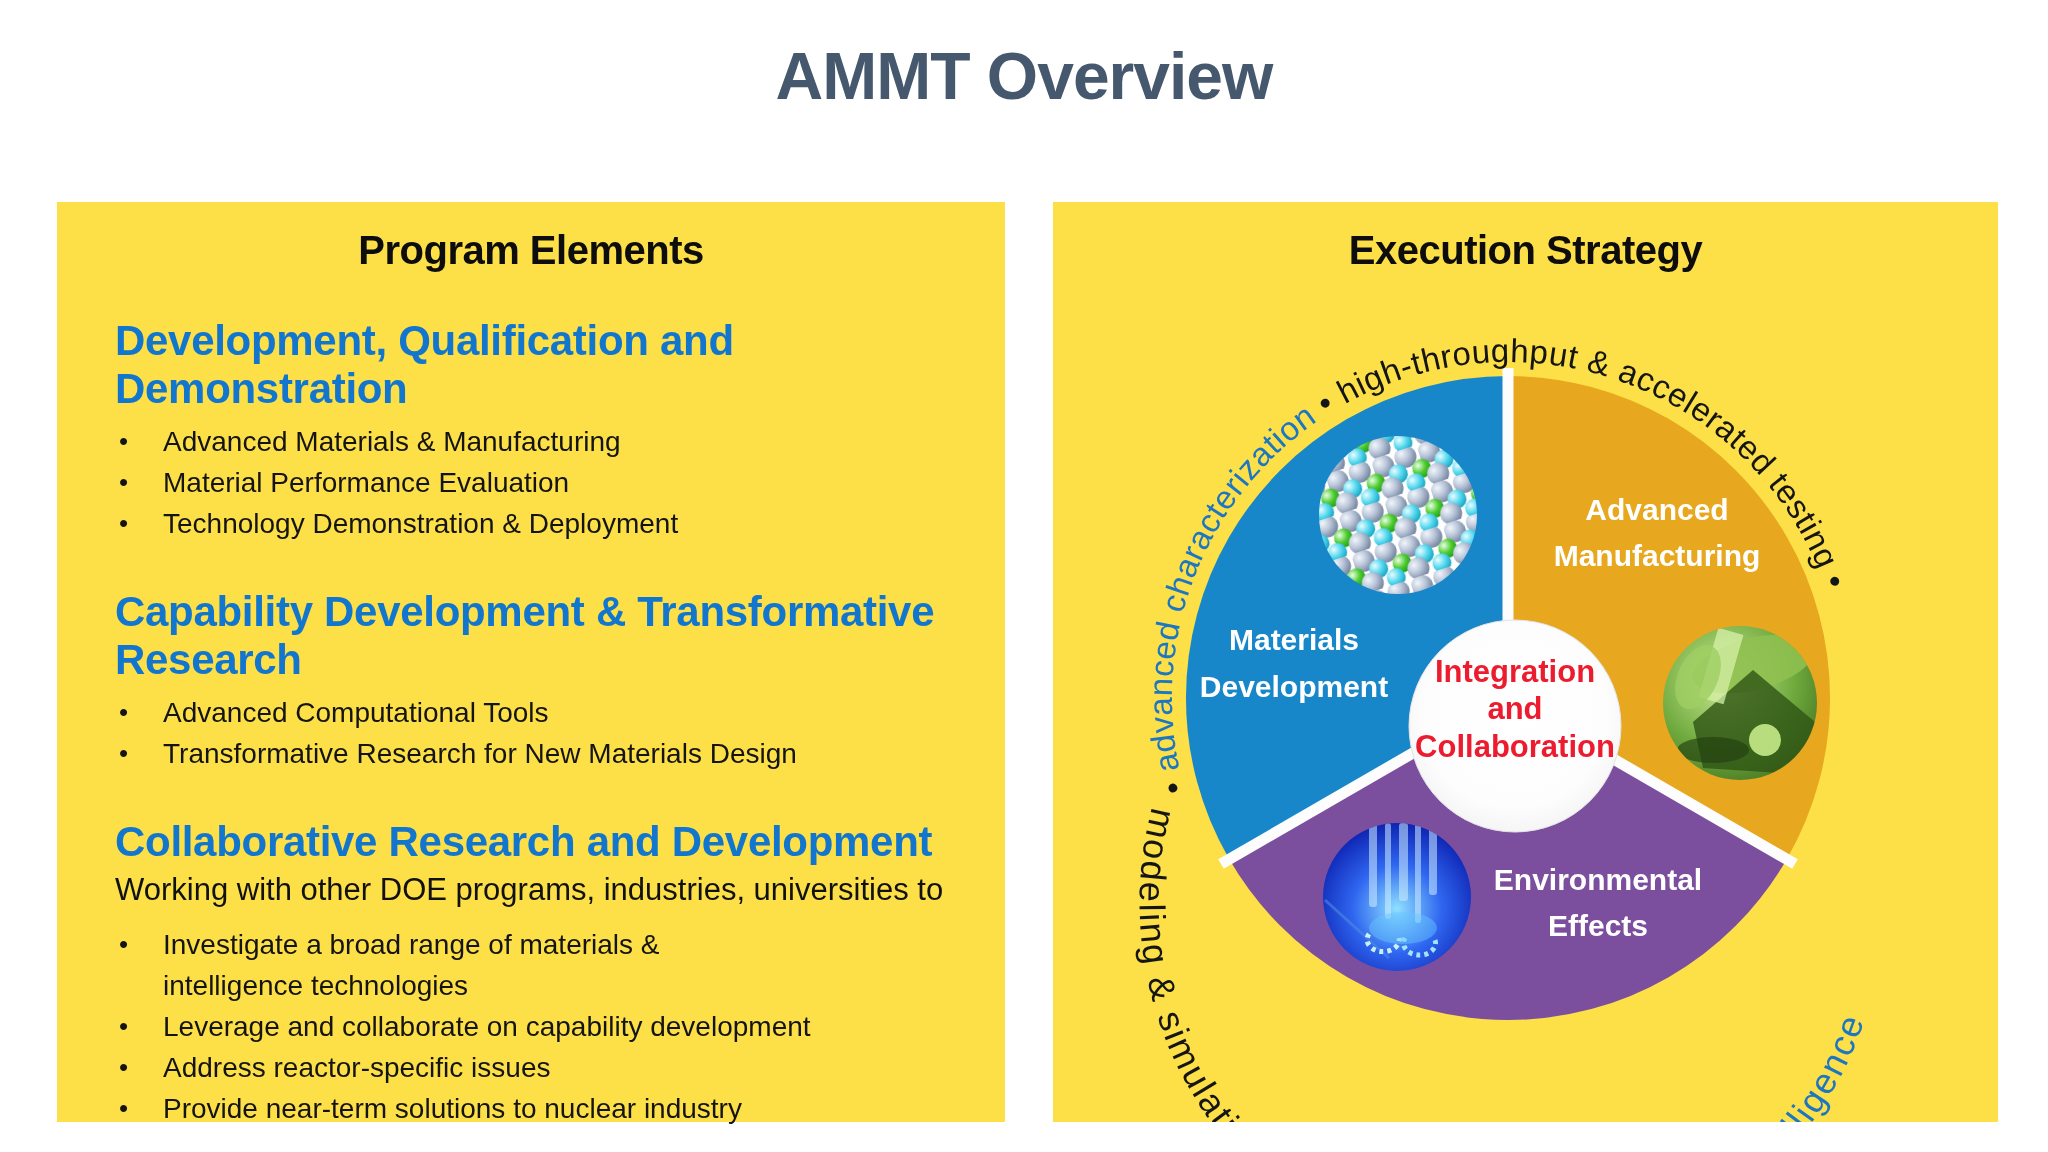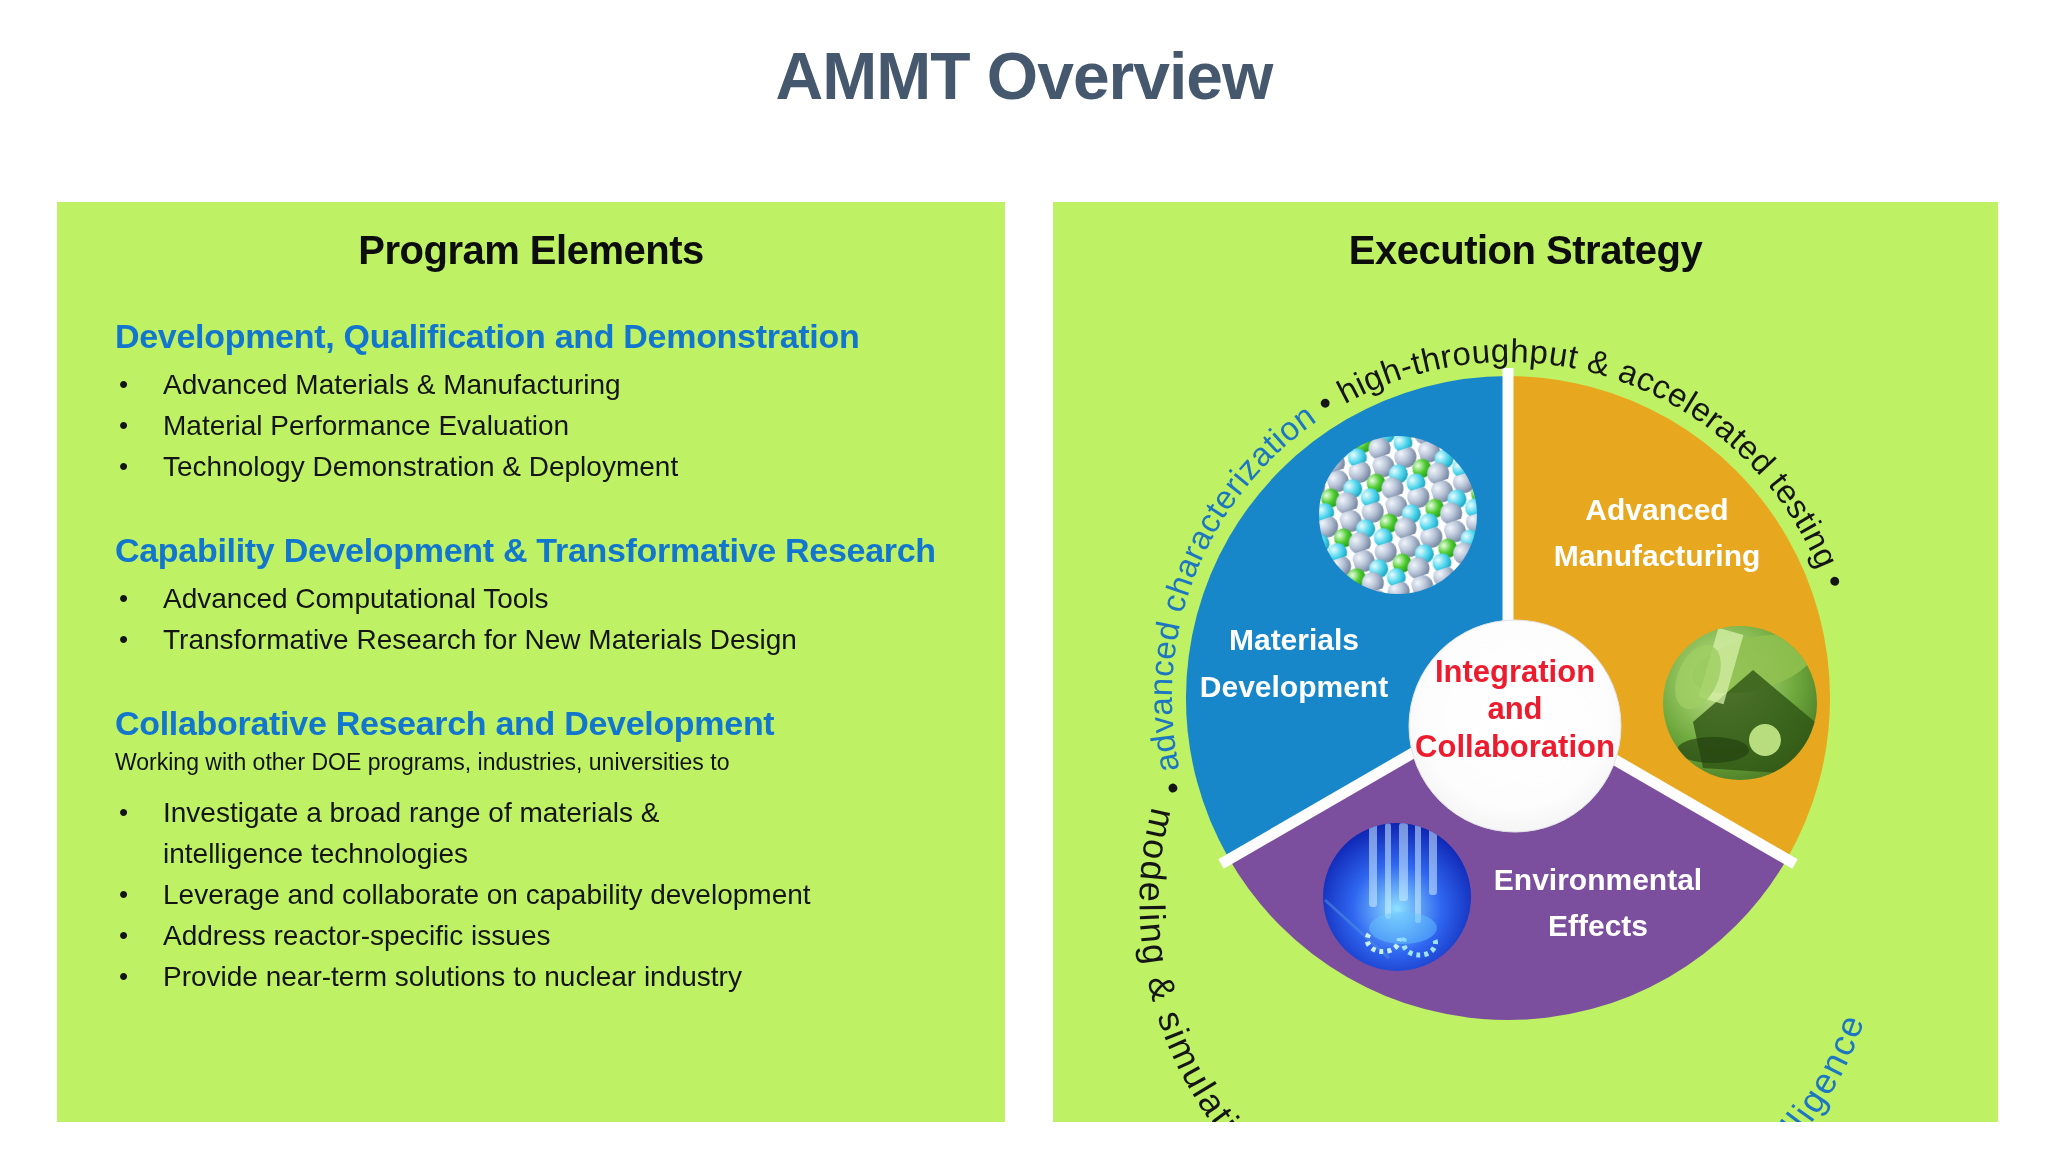--- a/index.html
+++ b/index.html
@@ -1,27 +1,27 @@
 <!DOCTYPE html>
 <html><head>
 <meta charset="utf-8">
 <style>
   html,body{margin:0;padding:0;background:#ffffff;}
   .slide{position:relative;width:2048px;height:1152px;background:#ffffff;overflow:hidden;
          font-family:"Liberation Sans","DejaVu Sans",sans-serif;}
   .slide-title{position:absolute;left:0;right:0;top:38px;margin:0;text-align:center;
                font-size:66px;font-weight:700;letter-spacing:-1px;color:#46586e;}
-  .panel{position:absolute;top:202px;height:920px;background:#bef264;}
+  .panel{position:absolute;top:202px;height:920px;background:#fde047;}
   .panel-left{left:57px;width:948px;}
   .panel-right{left:1053px;width:945px;}
   .panel-title{position:relative;z-index:2;margin:26px 0 0;text-align:center;
                font-size:40px;font-weight:700;color:#0d0d0d;letter-spacing:-0.5px;}
   .content{padding:0 28px 0 58px;}
-  .sec-heading{margin:44px 0 0;font-size:34px;font-weight:700;color:#1276ce;letter-spacing:-0.3px;}
-  .sec-note{margin:6px 0 0;font-size:23px;font-weight:400;color:#111111;}
+  .sec-heading{margin:44px 0 0;font-size:42px;font-weight:700;color:#1276ce;letter-spacing:-0.3px;}
+  .sec-note{margin:6px 0 0;font-size:31px;font-weight:400;color:#111111;}
   ul.bullets{list-style:none;margin:8px 0 0;padding:0;font-size:28px;color:#141414;}
   ul.bullets li{position:relative;padding-left:48px;line-height:41px;}
   ul.bullets li::before{content:"\2022";position:absolute;left:4px;top:0;font-size:26px;color:#141414;}
   ul.bullets.third{margin-top:16px;}
   .diagram-svg{position:absolute;left:0;top:0;z-index:1;}
   .seg-label{font-size:30px;font-weight:700;fill:#ffffff;text-anchor:middle;}
   .center-label{font-size:31px;font-weight:700;text-anchor:middle;}
   .ring-top{font-size:33px;letter-spacing:0.5px;font-weight:400;}
   .ring-bottom{font-size:36px;letter-spacing:2px;font-weight:400;}
 </style>

